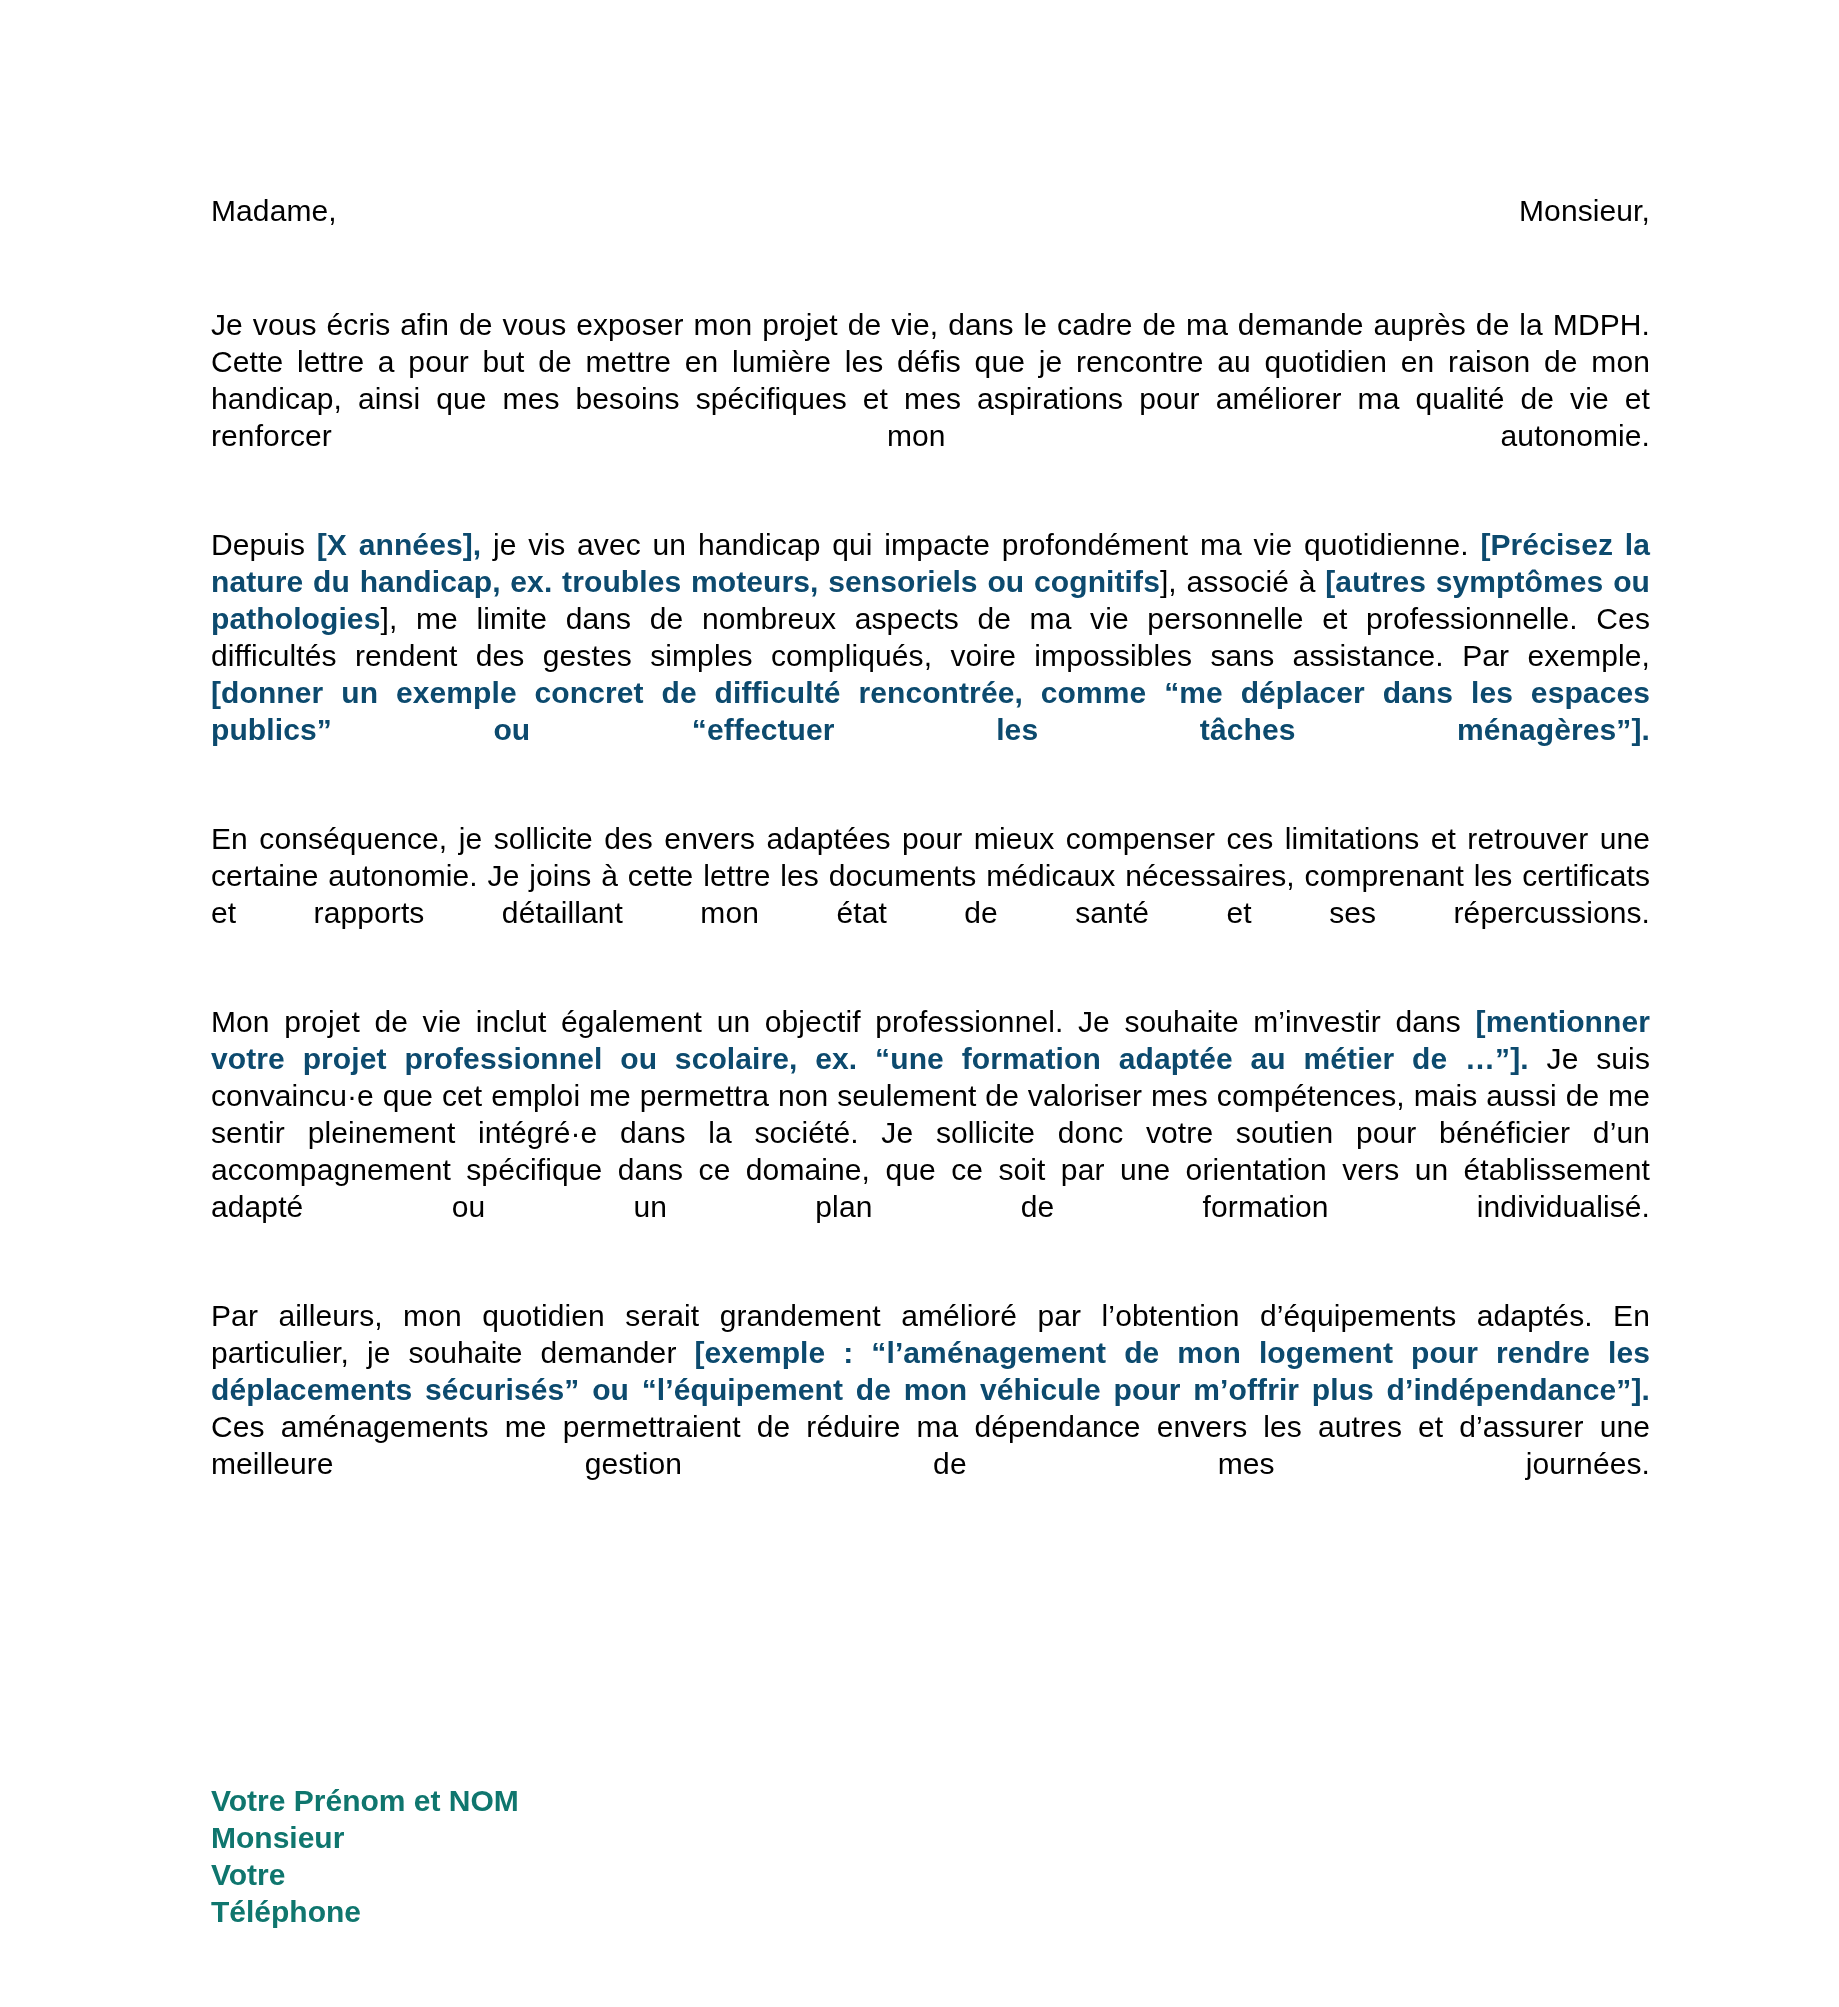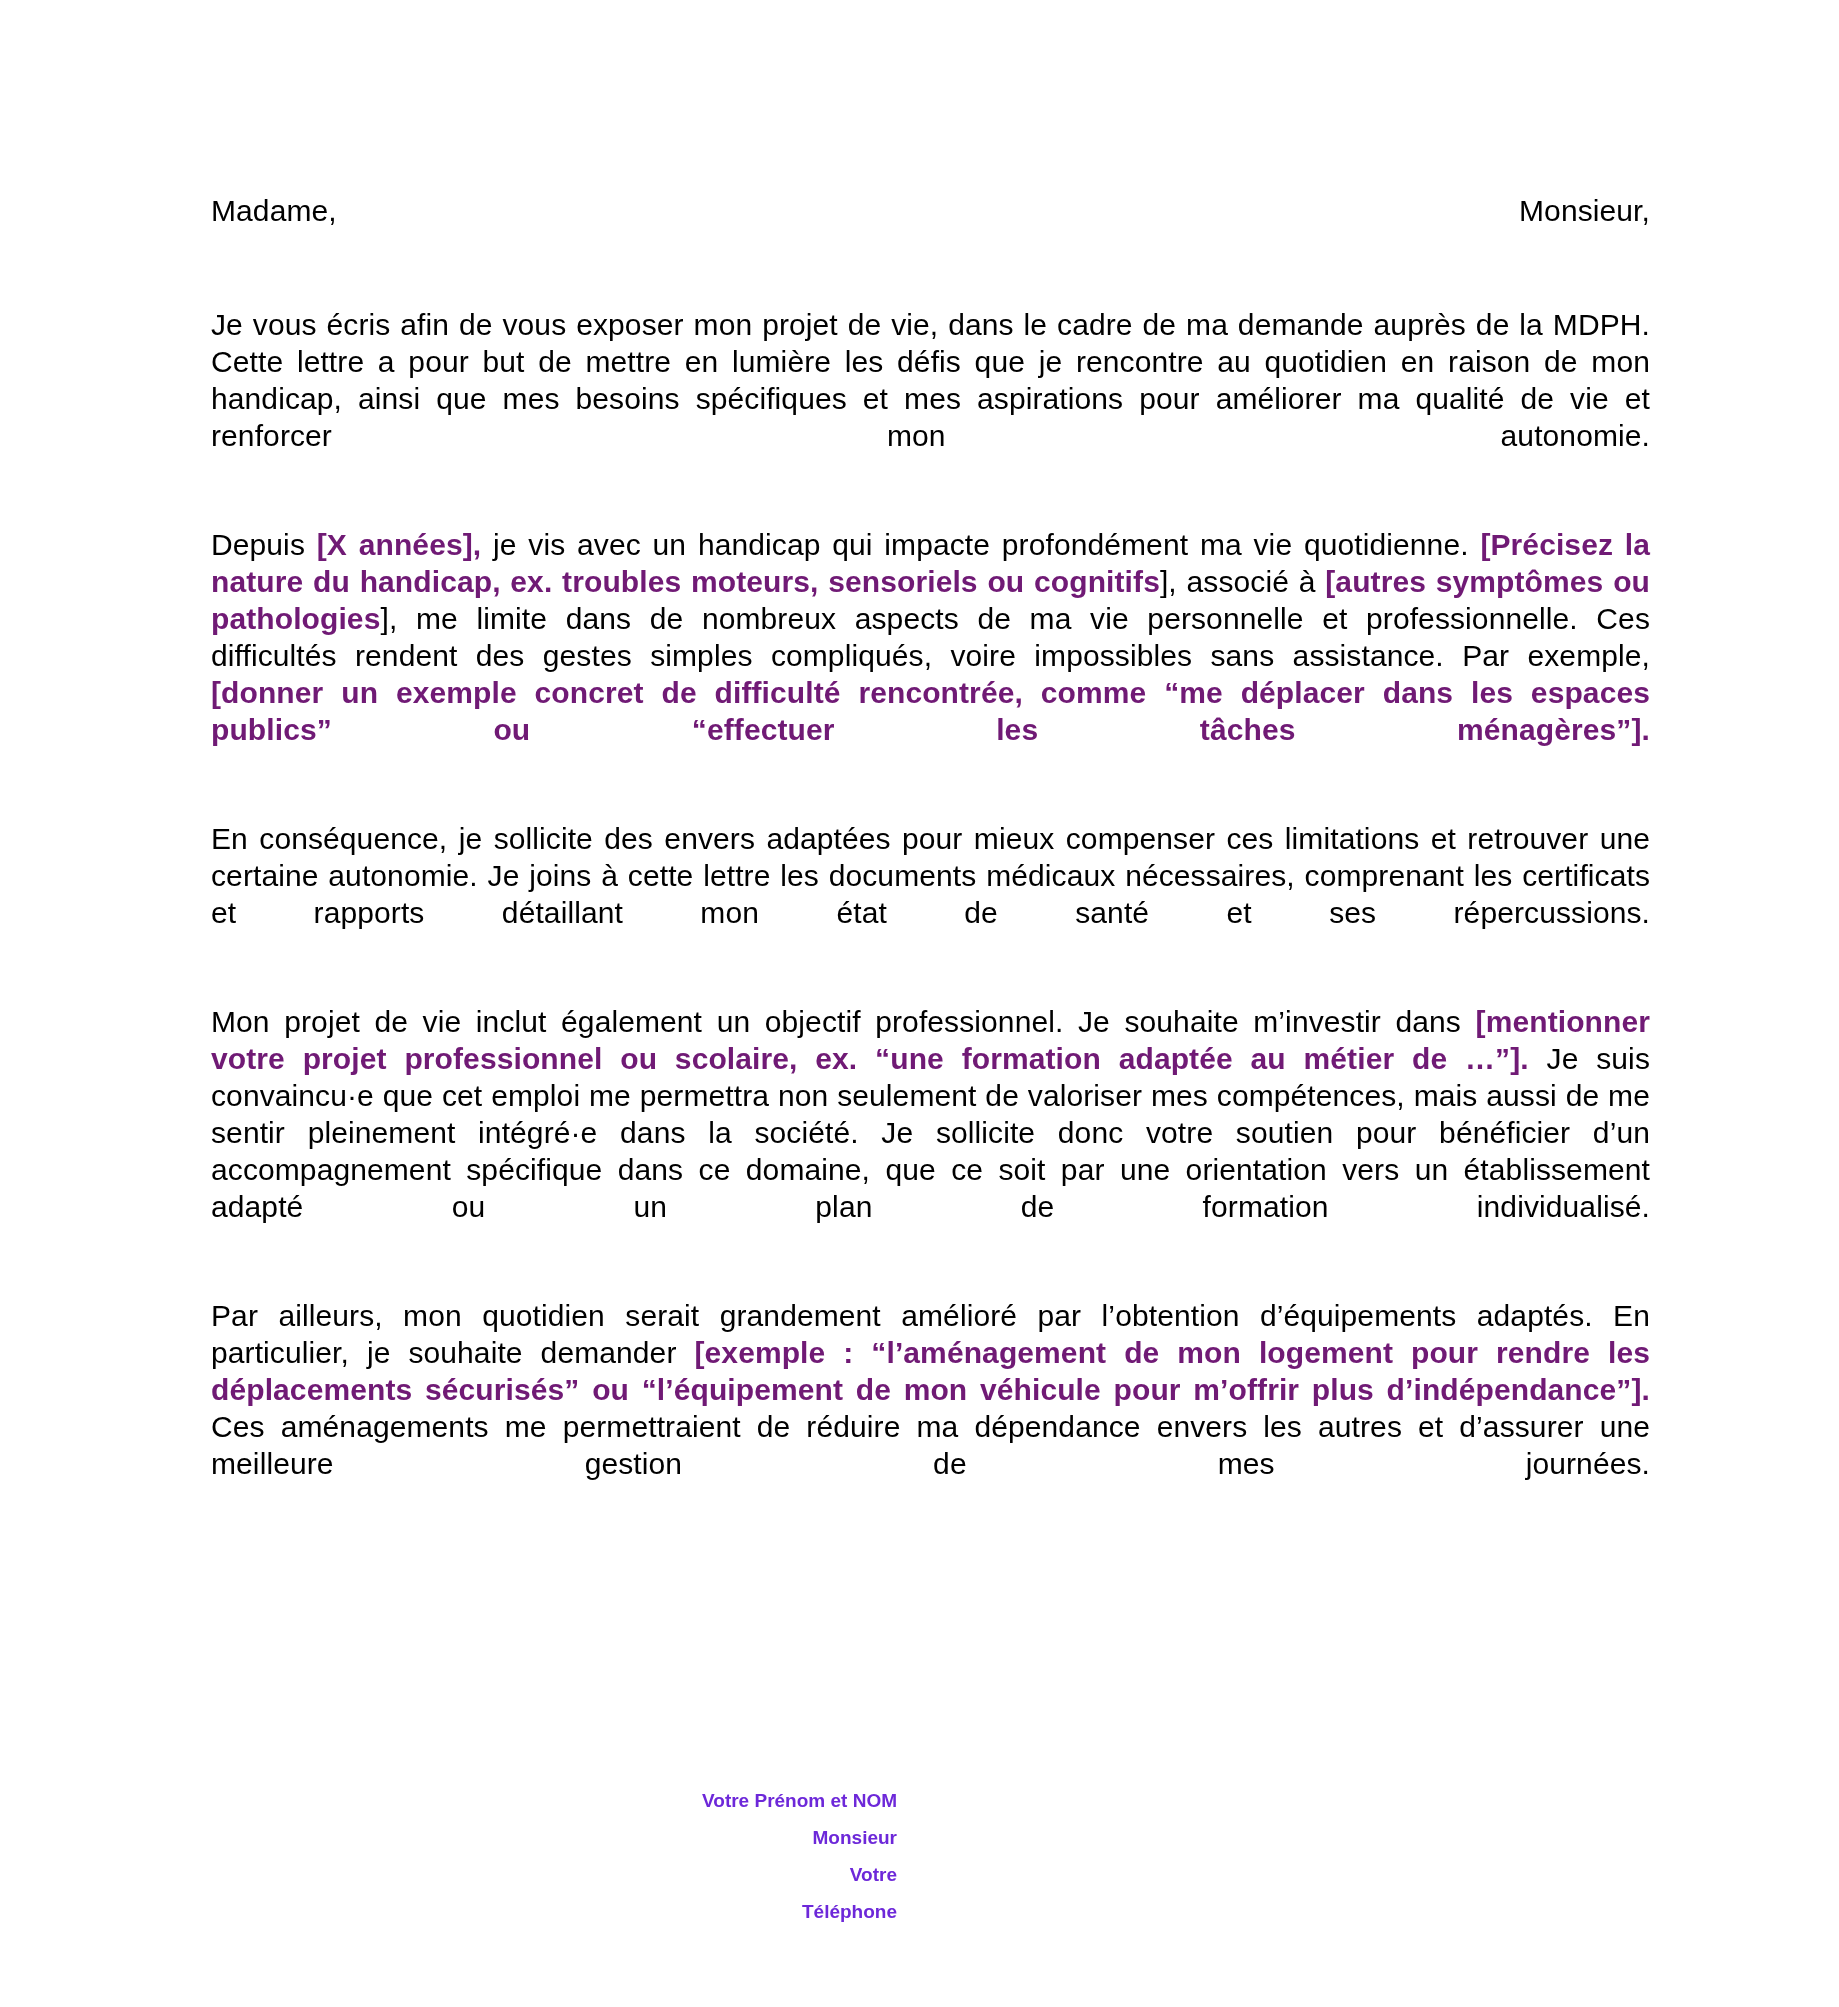--- a/index.html
+++ b/index.html
@@ -48,38 +48,37 @@
 
   .para.salutation {
     margin-bottom: 40px;
   }
 
   .para.tight {
     margin-bottom: 33px;
   }
 
   .hl {
-    color: #701a75;
+    color: #0c4a6e;
     font-weight: bold;
   }
 
   .signature {
     position: absolute;
     left: 211px;
     top: 1782px;
     width: 686px;
   }
 
   .sig-line {
-    font-size: 19px;
+    font-size: 30px;
     line-height: 37px;
     font-weight: bold;
-    color: #6d28d9;
+    color: #0f766e;
     white-space: pre;
-    text-align: right;
   }
 </style>
 </head>
 <body>
 
 <div class="page">
 
   <div class="letter-body">
 
     <p class="para salutation">Madame, Monsieur,</p>

